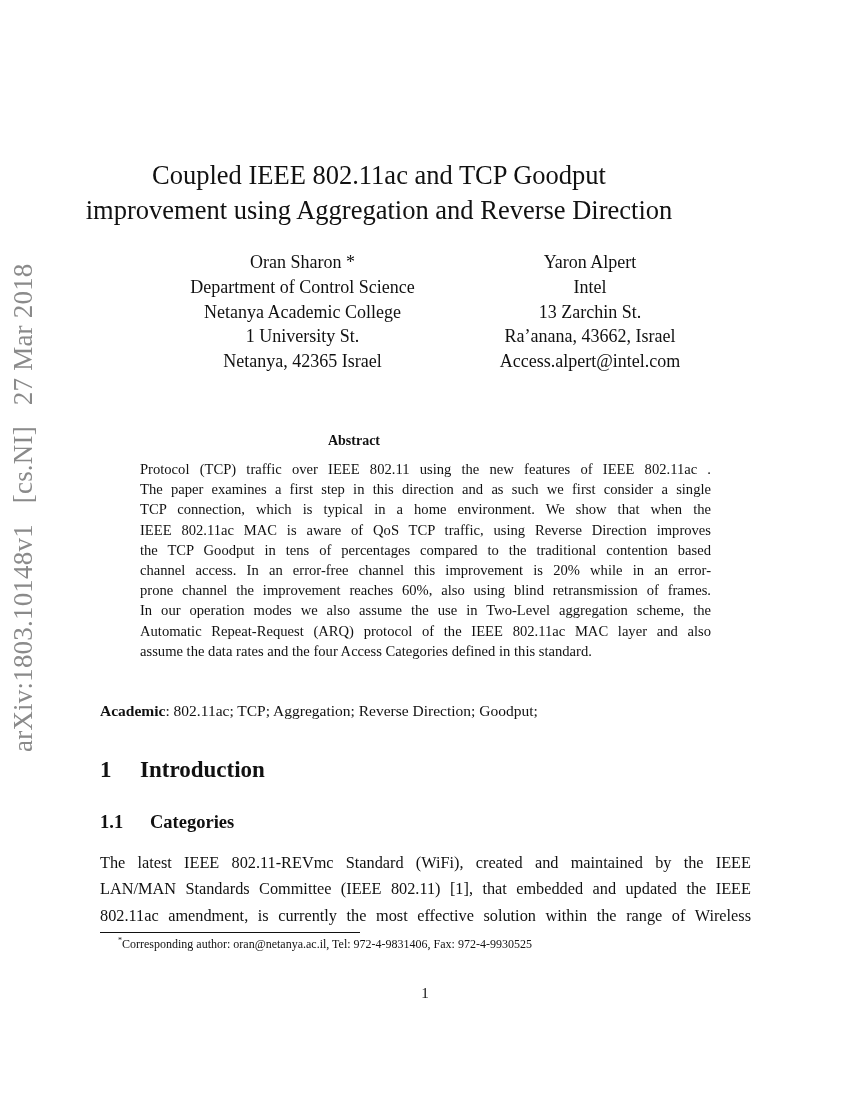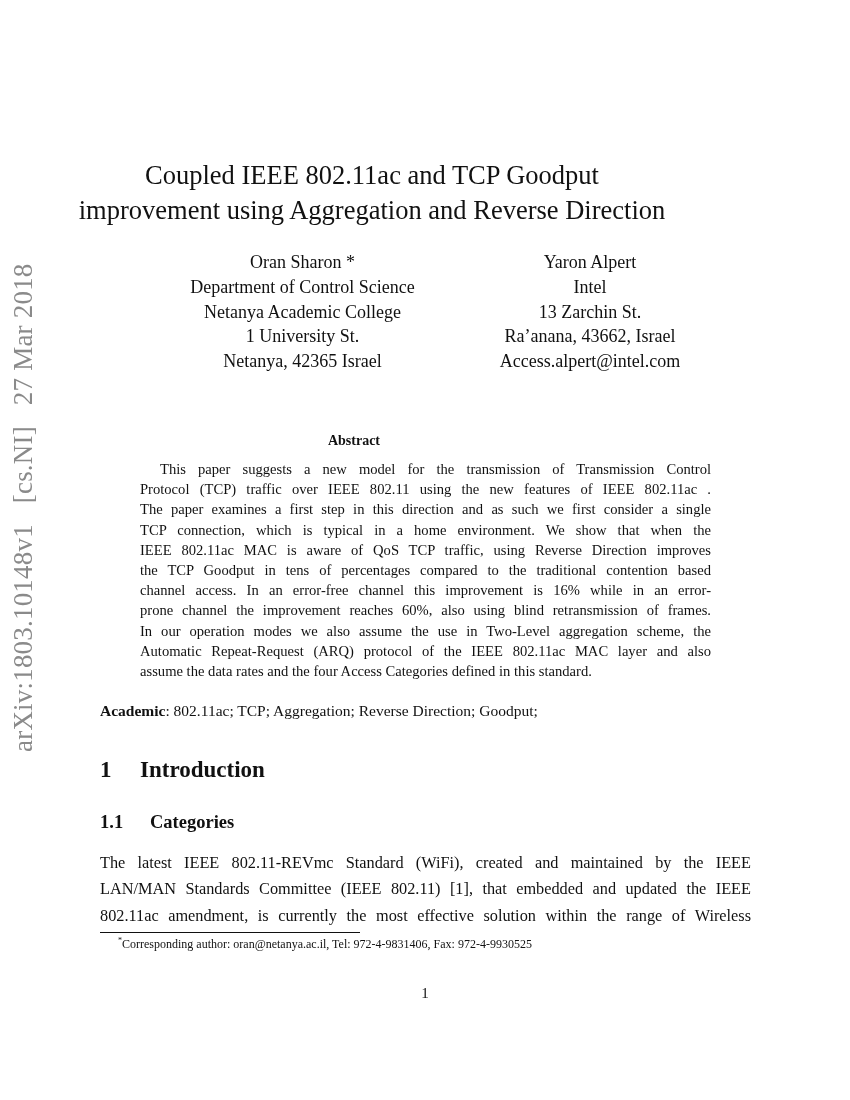--- a/index.html
+++ b/index.html
@@ -11,21 +11,21 @@
   .arxiv-stamp {
     position: absolute; left: 8px; top: 752px;
     transform: rotate(-90deg); transform-origin: left top;
     white-space: nowrap;
     font-family: "Liberation Serif", serif;
     font-size: 27px; color: #8a8a8a; letter-spacing: 0.2px;
     width: 500px;
   }
   .arxiv-stamp span { margin-right: 14px; }
   .title {
-    position: absolute; top: 158px; left: 0; width: 744px;
+    position: absolute; top: 158px; left: 7px; width: 744px;
     text-align: center; font-family: "Liberation Serif", serif;
     font-size: 26.5px; line-height: 35px;
   }
   .authors { position: absolute; top: 250px; left: 0; width: 850px; }
   .author-col {
     position: absolute; text-align: center;
     font-family: Liberation Serif, serif; font-size: 18px; line-height: 24.8px;
   }
   .author-left { left: 150px; width: 305px; }
   .author-right { left: 480px; width: 220px; }
@@ -103,27 +103,26 @@
     <div>Intel</div>
     <div>13 Zarchin St.</div>
     <div>Ra’anana, 43662, Israel</div>
     <div>Access.alpert@intel.com</div>
   </div>
 </div>
 
 <div class="abstract-title">Abstract</div>
 
 <div class="abstract-body">
-  <span class="line indent">This paper suggests a new model for the transmission of Transmission Control</span>
   <span class="line">Protocol (TCP) traffic over IEEE 802.11 using the new features of IEEE 802.11ac .</span>
   <span class="line">The paper examines a first step in this direction and as such we first consider a single</span>
   <span class="line">TCP connection, which is typical in a home environment.  We show that when the</span>
   <span class="line">IEEE 802.11ac MAC is aware of QoS TCP traffic, using Reverse Direction improves</span>
   <span class="line">the TCP Goodput in tens of percentages compared to the traditional contention based</span>
-  <span class="line">channel access.  In an error-free channel this improvement is 16% while in an error-</span>
+  <span class="line">channel access.  In an error-free channel this improvement is 20% while in an error-</span>
   <span class="line">prone channel the improvement reaches 60%, also using blind retransmission of frames.</span>
   <span class="line">In our operation modes we also assume the use in Two-Level aggregation scheme, the</span>
   <span class="line">Automatic Repeat-Request (ARQ) protocol of the IEEE 802.11ac MAC layer and also</span>
   <span class="line last">assume the data rates and the four Access Categories defined in this standard.</span>
 </div>
 
 <div class="keywords">
   <b>Academic</b><span>: 802.11ac; TCP; Aggregation; Reverse Direction; Goodput;</span>
 </div>
 

